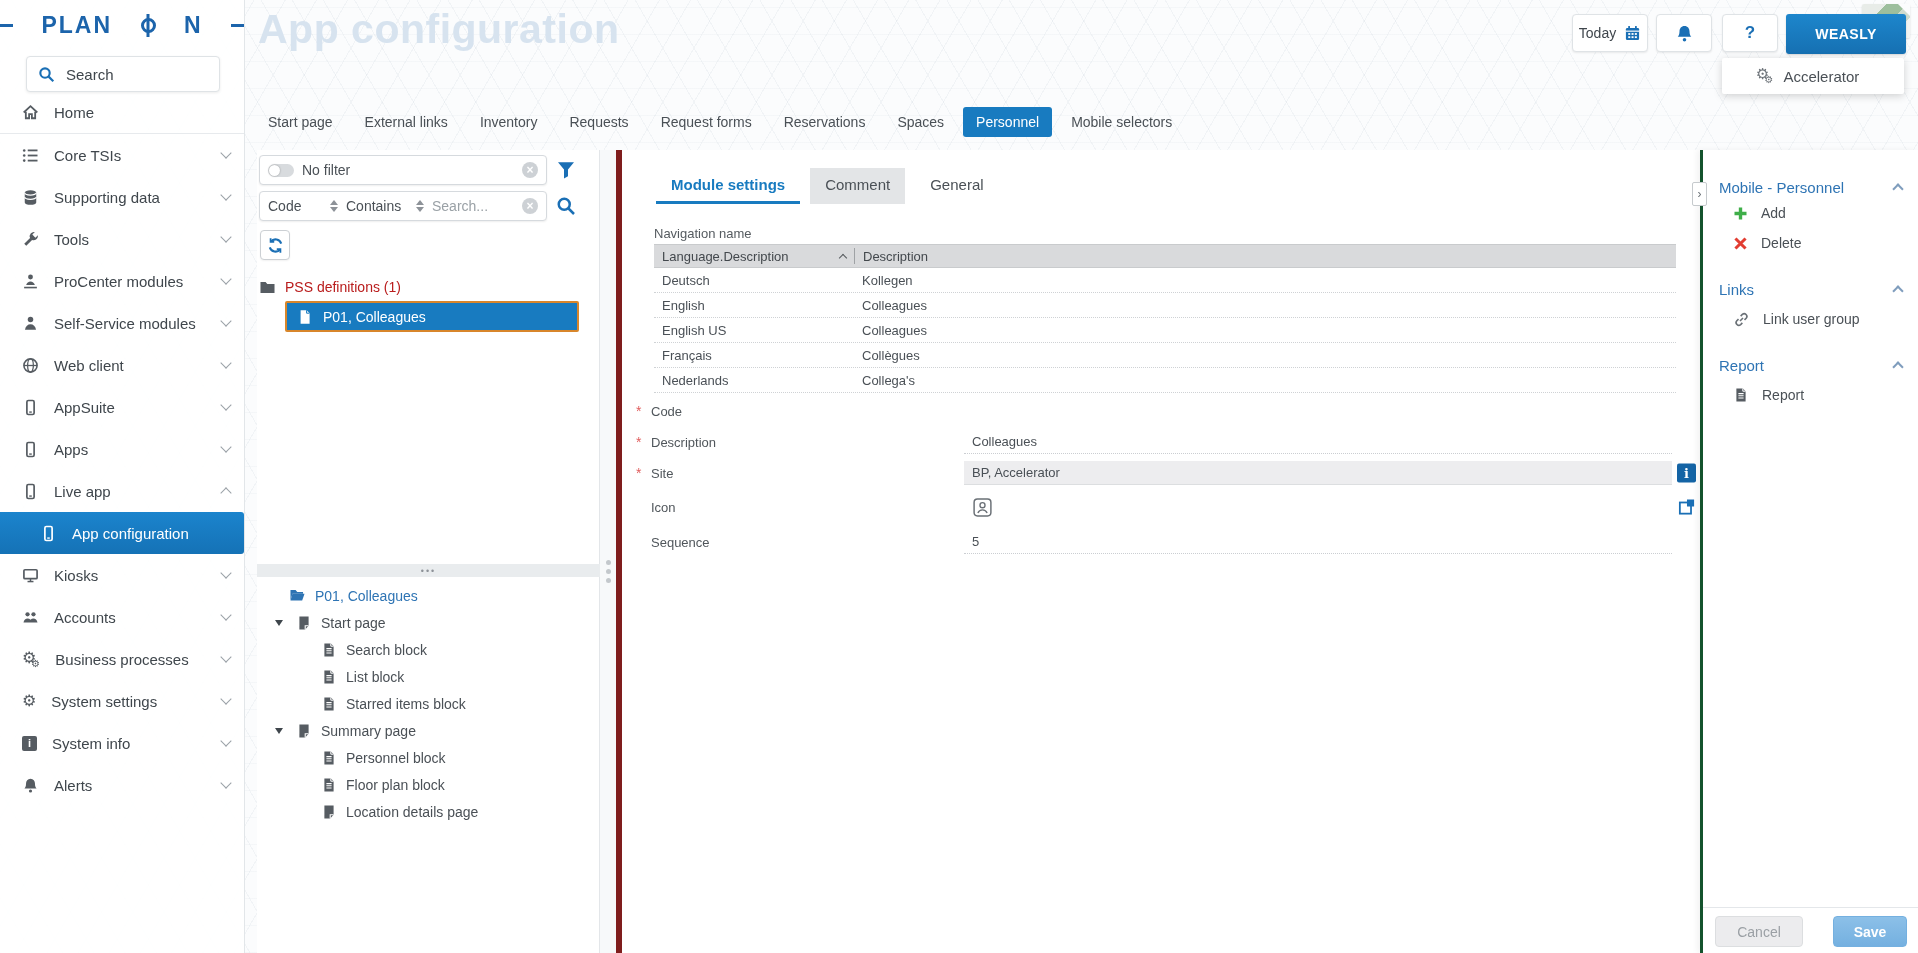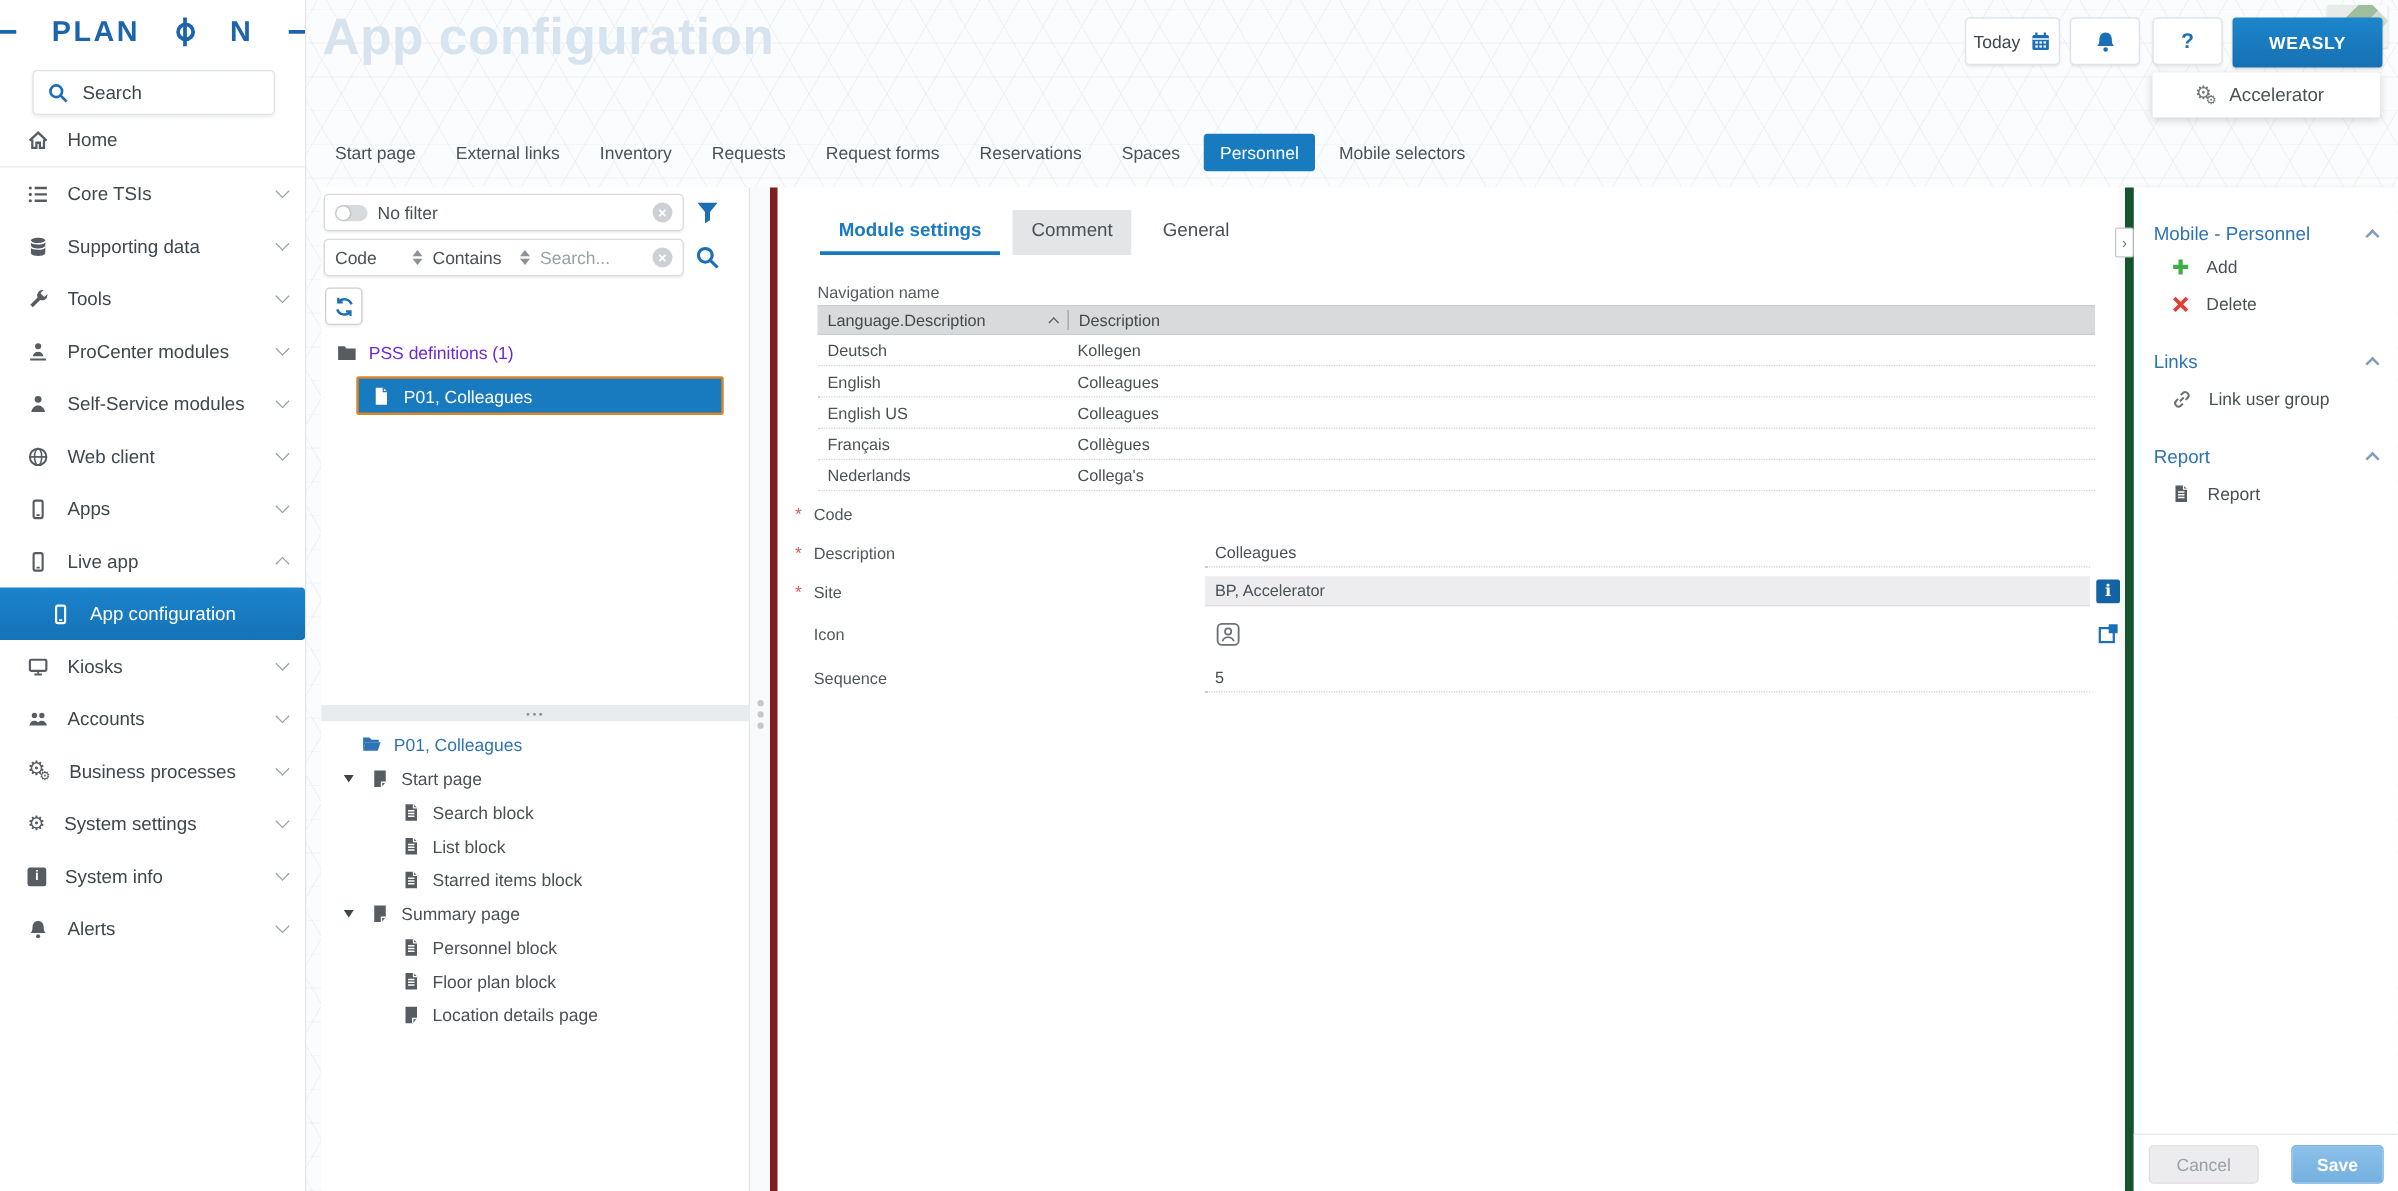--- a/index.html
+++ b/index.html
@@ -71,21 +71,21 @@
   .xc{width:16px;height:16px;border-radius:50%;background:#cdd1d5;color:#fff;display:flex;align-items:center;justify-content:center;font-size:12px;line-height:1;margin-left:auto;cursor:pointer;flex:none}
   .xc::after{content:"×";font-weight:bold}
   .sort{display:inline-flex;flex-direction:column;gap:2px;flex:none;cursor:pointer}
   .tri-up{width:0;height:0;border-left:4px solid transparent;border-right:4px solid transparent;border-bottom:5px solid #8d9298}
   .tri-dn{width:0;height:0;border-left:4px solid transparent;border-right:4px solid transparent;border-top:5px solid #8d9298}
   .ph{color:#9aa1a6;font-size:14px;flex:1 1 auto;overflow:hidden;white-space:nowrap}
   .fico{position:absolute;left:296px;width:26px;height:26px;display:flex;align-items:center;justify-content:center;cursor:pointer;color:#1a6fb5}
   .fico1{top:7px}.fico2{top:43px}
   .refresh-btn{position:absolute;left:3px;top:80px;width:30px;height:30px;background:#fff;border:1px solid #ccd0d4;border-radius:4px;
     display:flex;align-items:center;justify-content:center;color:#1a6fb5;cursor:pointer;box-shadow:0 1px 2px rgba(0,0,0,.06)}
-  .tree1-root{position:absolute;left:12px;top:124px;display:flex;gap:9px;height:26px;font-size:14px;color:#6d28d9;cursor:pointer}
+  .tree1-root{position:absolute;left:2px;top:124px;display:flex;align-items:center;gap:9px;height:26px;font-size:14px;color:#b91c1c;cursor:pointer}
   .tree1-root .nicon{color:#565c62}
   .tree1-sel{position:absolute;left:28px;top:151px;width:294px;height:31px;background:#187bc0;border:2px solid #d8862b;border-radius:2px;
     display:flex;align-items:center;gap:10px;padding:0 10px;color:#fff;font-size:14px;cursor:pointer}
   .hsplit{position:absolute;left:0;top:414px;width:343px;height:13px;background:#e9ecee;display:flex;align-items:center;justify-content:center;cursor:row-resize}
   .hsplit::after{content:"•••";color:#8d9298;font-size:9px;letter-spacing:2px;line-height:0}
   .tree2{position:absolute;left:0;top:432px;right:0}
   .trow{height:27px;display:flex;align-items:center;gap:9px;font-size:14px;color:#4a5056;cursor:pointer}
   .trow .nicon{color:#565c62}
   .t-l0{padding-left:32px}
   .t-l1{padding-left:18px}
@@ -122,21 +122,21 @@
   .noreq{width:9px}
   .fval{flex:1;display:flex;align-items:center;min-height:24px;padding-left:8px;font-size:13px;color:#4a5056;border-bottom:1px dotted #cbced2;position:relative}
   .fval.ro{background:#ededef;border-bottom:1px solid #dcdee0}
   .fval .endbtn{position:absolute;right:-24px;top:50%;transform:translateY(-50%)}
   .info-btn{width:19px;height:19px;background:#1464a5;border-radius:2px;color:#fff;display:flex;align-items:center;justify-content:center;
     font-family:"DejaVu Serif",serif;font-weight:bold;font-size:13px;cursor:pointer}
   .info-btn::after{content:"i"}
   .frow.iconrow .fval{border-bottom:none;min-height:32px}
 
   
-  .action-panel{position:absolute;left:1700px;top:150px;width:218px;height:803px;background:#fff;z-index:3;border-left:7px solid #14532d;box-shadow:-3px 0 6px rgba(0,0,0,.05);padding:26px 16px 0}
+  .action-panel{position:absolute;left:1700px;top:150px;width:218px;height:803px;background:#fff;z-index:3;border-left:3px solid #14532d;box-shadow:-3px 0 6px rgba(0,0,0,.05);padding:26px 16px 0}
   .panel-handle{position:absolute;left:1692px;top:182px;width:15px;height:24px;background:#fff;border:1px solid #c6cacd;border-radius:2px;z-index:4;
     display:flex;align-items:center;justify-content:center;color:#6a7076;font-size:12px;cursor:pointer}
   .panel-handle::after{content:"›"}
   .ap-head{display:flex;align-items:center;height:22px;font-size:15px;color:#2e74b4;cursor:pointer}
   .chev-up{width:8px;height:8px;border-left:2px solid #7f9dbd;border-top:2px solid #7f9dbd;transform:rotate(45deg);margin-left:auto;margin-top:4px}
   .ap-item{display:flex;align-items:center;gap:13px;height:30px;padding-left:14px;font-size:14px;color:#4a5056;cursor:pointer}
   .ap-gap{height:20px}
   .ap-footer{position:absolute;left:0;right:0;bottom:0;height:46px;border-top:1px solid #e4e7ea;background:#fff}
   .btn-cancel{position:absolute;left:12px;top:8px;width:88px;height:31px;background:#ececee;border:1px solid #dcdee0;border-radius:4px;
     color:#9ba0a5;font-size:14px;display:flex;align-items:center;justify-content:center;cursor:pointer}
@@ -213,20 +213,28 @@
       <span>Self-Service modules</span>
         <i class="chev-dn"></i>
     </div>
     <div class="nav-item">
       <svg class="ic nicon" viewBox="0 0 16 16">
           <circle cx="8" cy="8" r="6.2" fill="none" stroke="currentColor" stroke-width="1.5"></circle>
           <ellipse cx="8" cy="8" rx="2.7" ry="6.2" fill="none" stroke="currentColor" stroke-width="1.2"></ellipse>
           <line x1="1.8" y1="8" x2="14.2" y2="8" stroke="currentColor" stroke-width="1.2"></line>
         </svg>
       <span>Web client</span>
+        <i class="chev-dn"></i>
+    </div>
+    <div class="nav-item">
+      <svg class="ic nicon" viewBox="0 0 16 16">
+          <rect x="4.6" y="1.4" width="6.8" height="13.2" rx="1.4" fill="none" stroke="currentColor" stroke-width="1.6"></rect>
+          <line x1="6.8" y1="12.3" x2="9.2" y2="12.3" stroke="currentColor" stroke-width="1.3"></line>
+        </svg>
+      <span>AppSuite</span>
         <i class="chev-dn"></i>
     </div>
     <div class="nav-item">
       <svg class="ic nicon" viewBox="0 0 16 16">
           <rect x="4.6" y="1.4" width="6.8" height="13.2" rx="1.4" fill="none" stroke="currentColor" stroke-width="1.6"></rect>
           <line x1="6.8" y1="12.3" x2="9.2" y2="12.3" stroke="currentColor" stroke-width="1.3"></line>
         </svg>
       <span>Apps</span>
         <i class="chev-dn"></i>
     </div>

